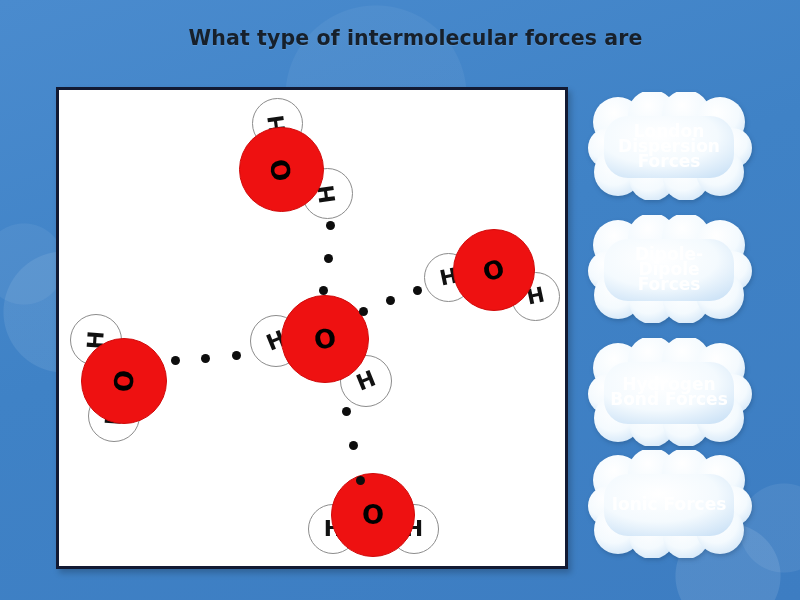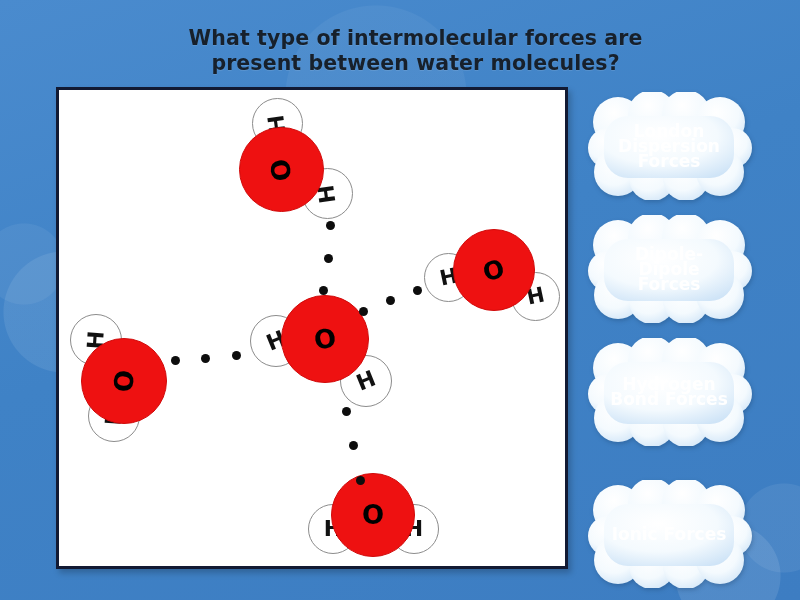--- a/index.html
+++ b/index.html
@@ -61,21 +61,20 @@
     white-space:pre-line;
   }
 </style>
 </head>
 <body>
 
 <div id="bg"></div>
 
 <div id="title">
   <span class="l">What type of intermolecular forces are</span>
-  <span class="l">present between water molecules?</span>
 </div>
 
 <div id="panel">
   <div id="stage">
 
     <div class="mol">
       <div class="atomH" style="left:193px;top:8px;width:49px;height:49px;">
         <span style="font-size:22px;transform:rotate(-98deg);">H</span>
       </div>
       <div class="atomH" style="left:243px;top:78px;width:49px;height:49px;">
@@ -243,21 +242,21 @@
           <circle cx="100" cy="86" r="23"></circle>
             <circle cx="134" cy="80" r="24"></circle>
           <rect x="18" y="24" width="130" height="62" rx="24"></rect>
         </g>
       </svg>
     </div>
     <div class="optlabel">Dipole-Dipole
 Forces</div>
   </div>
 
-  <div class="opt" style="top:388px;">
+  <div class="opt" style="top:358px;">
     <div class="cloudwrap">
       <svg viewBox="0 0 166 108" xmlns="http://www.w3.org/2000/svg">
         <defs>
           <radialGradient id="g4" cx="42%" cy="32%" r="78%">
             <stop offset="0%" stop-color="#ffffff"></stop>
             <stop offset="58%" stop-color="#f4fafe"></stop>
             <stop offset="100%" stop-color="#cfe4f7"></stop>
           </radialGradient>
         </defs>
         <g fill="url(#g4)">

